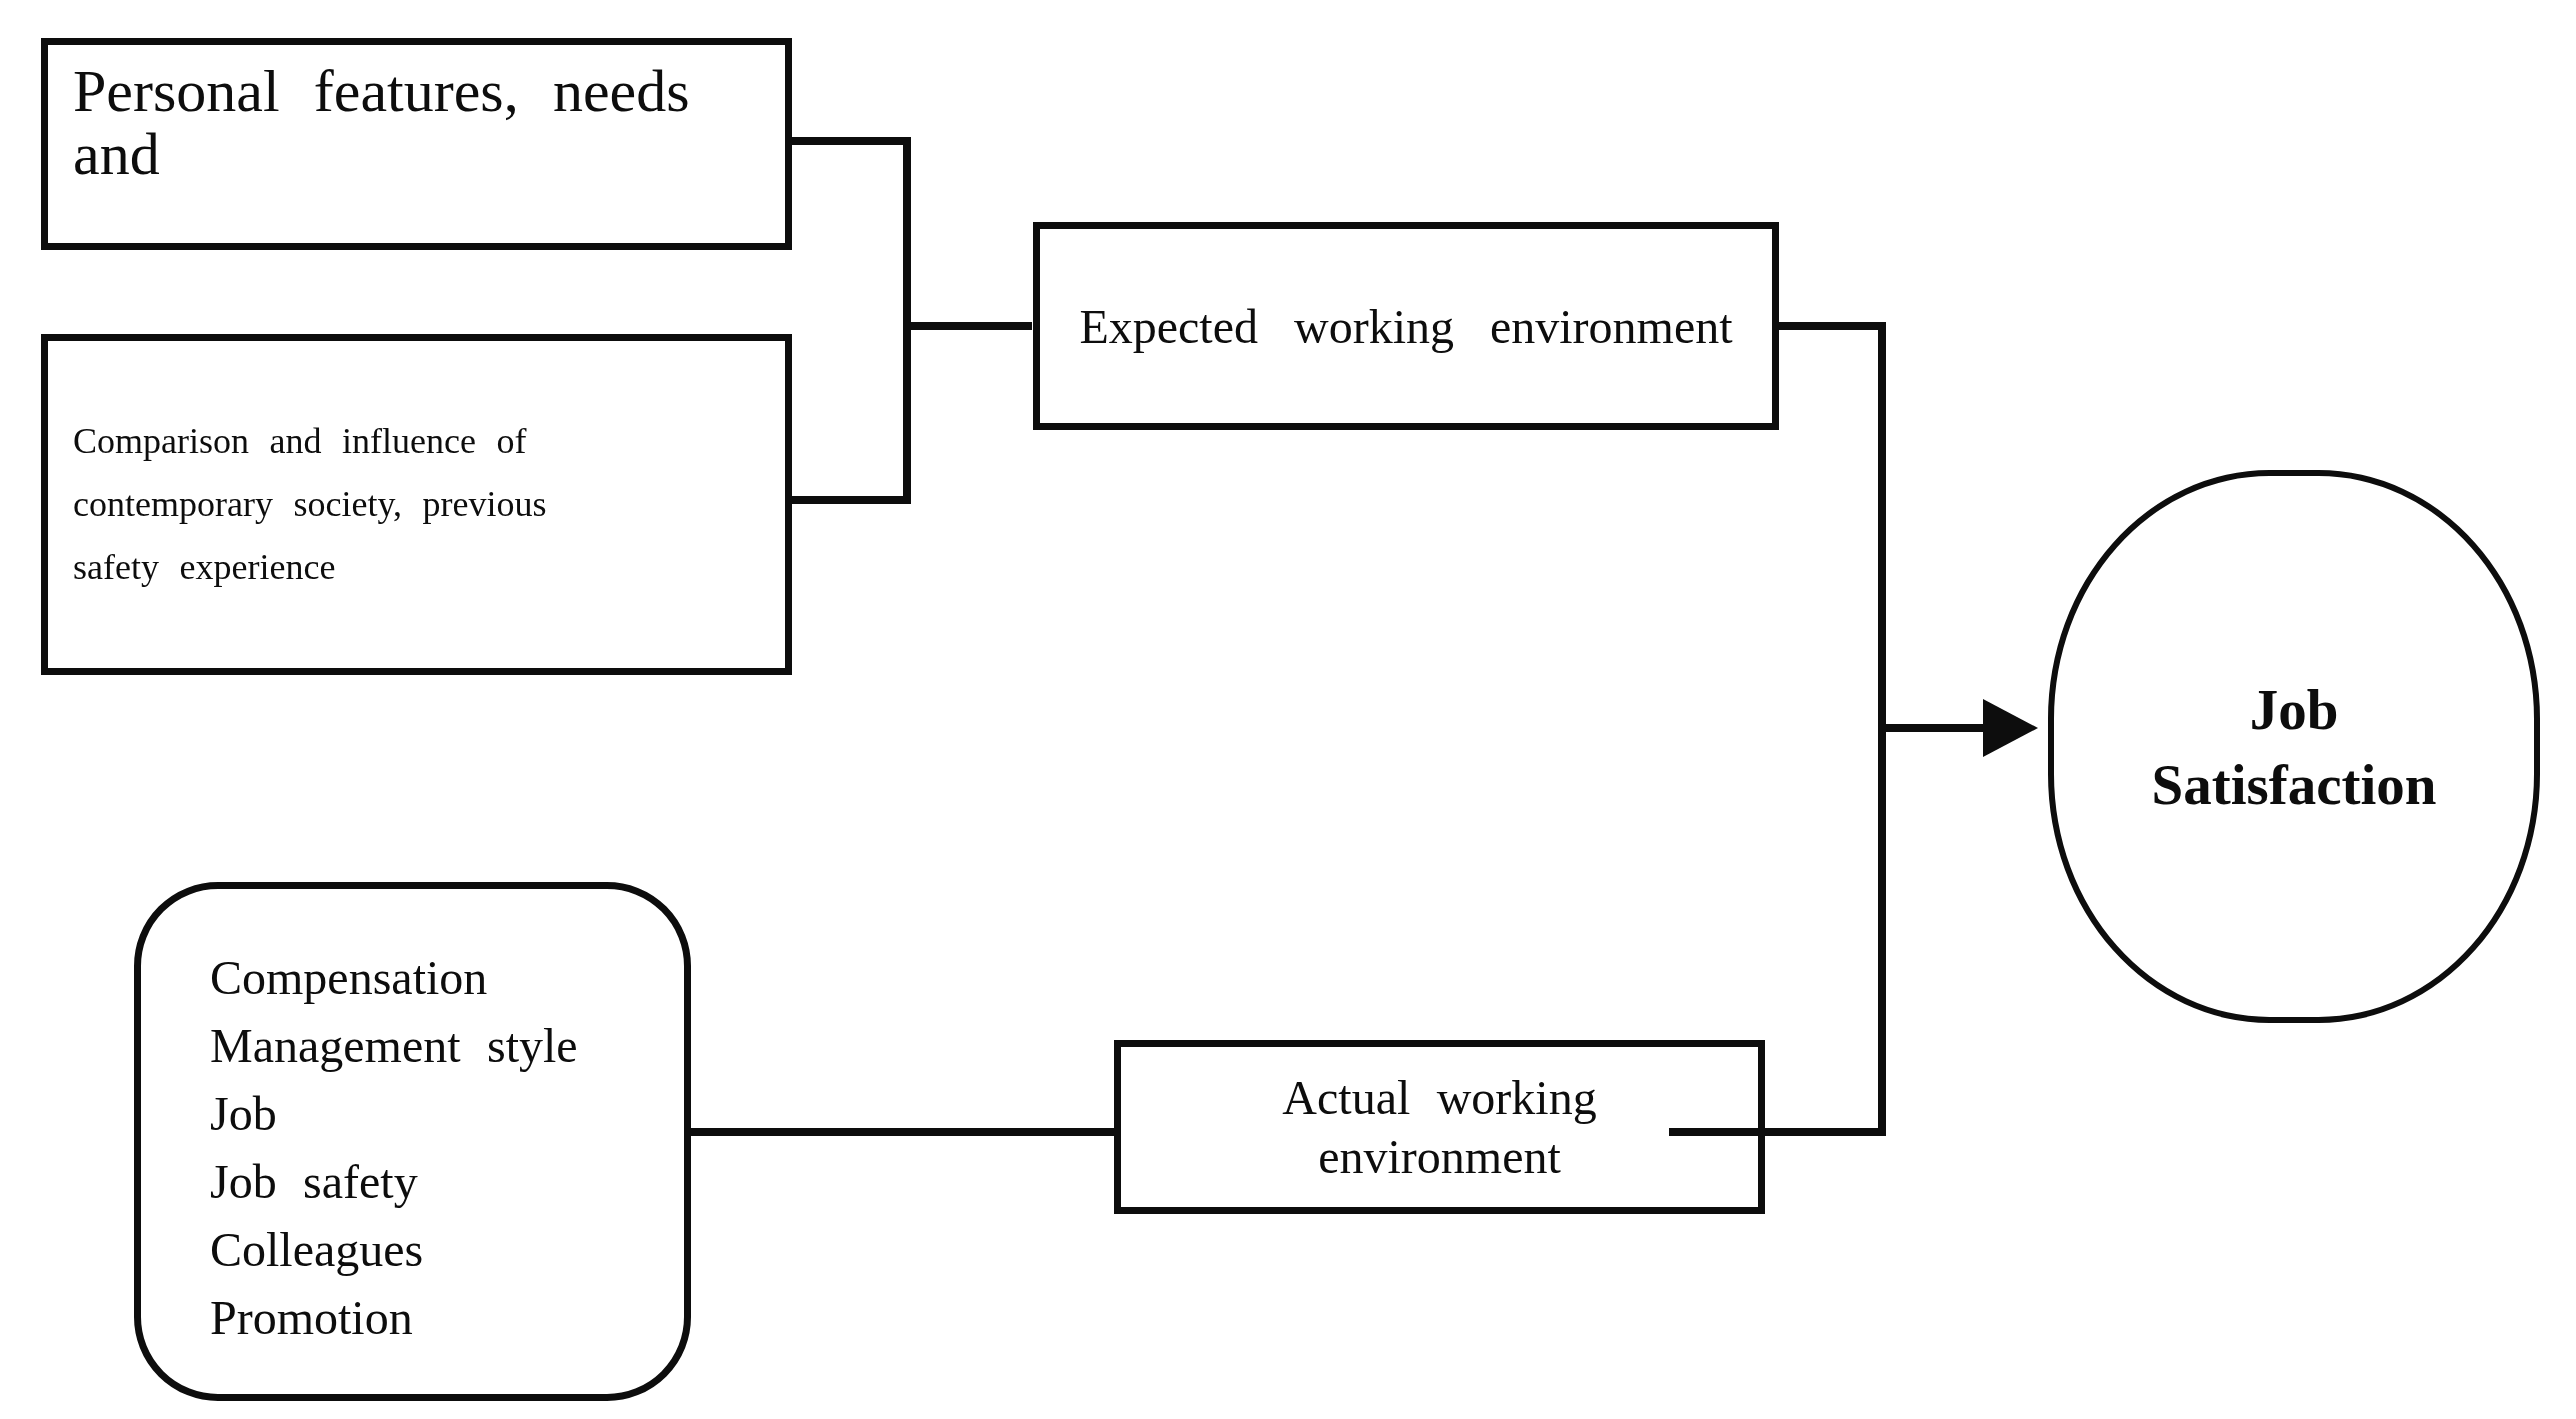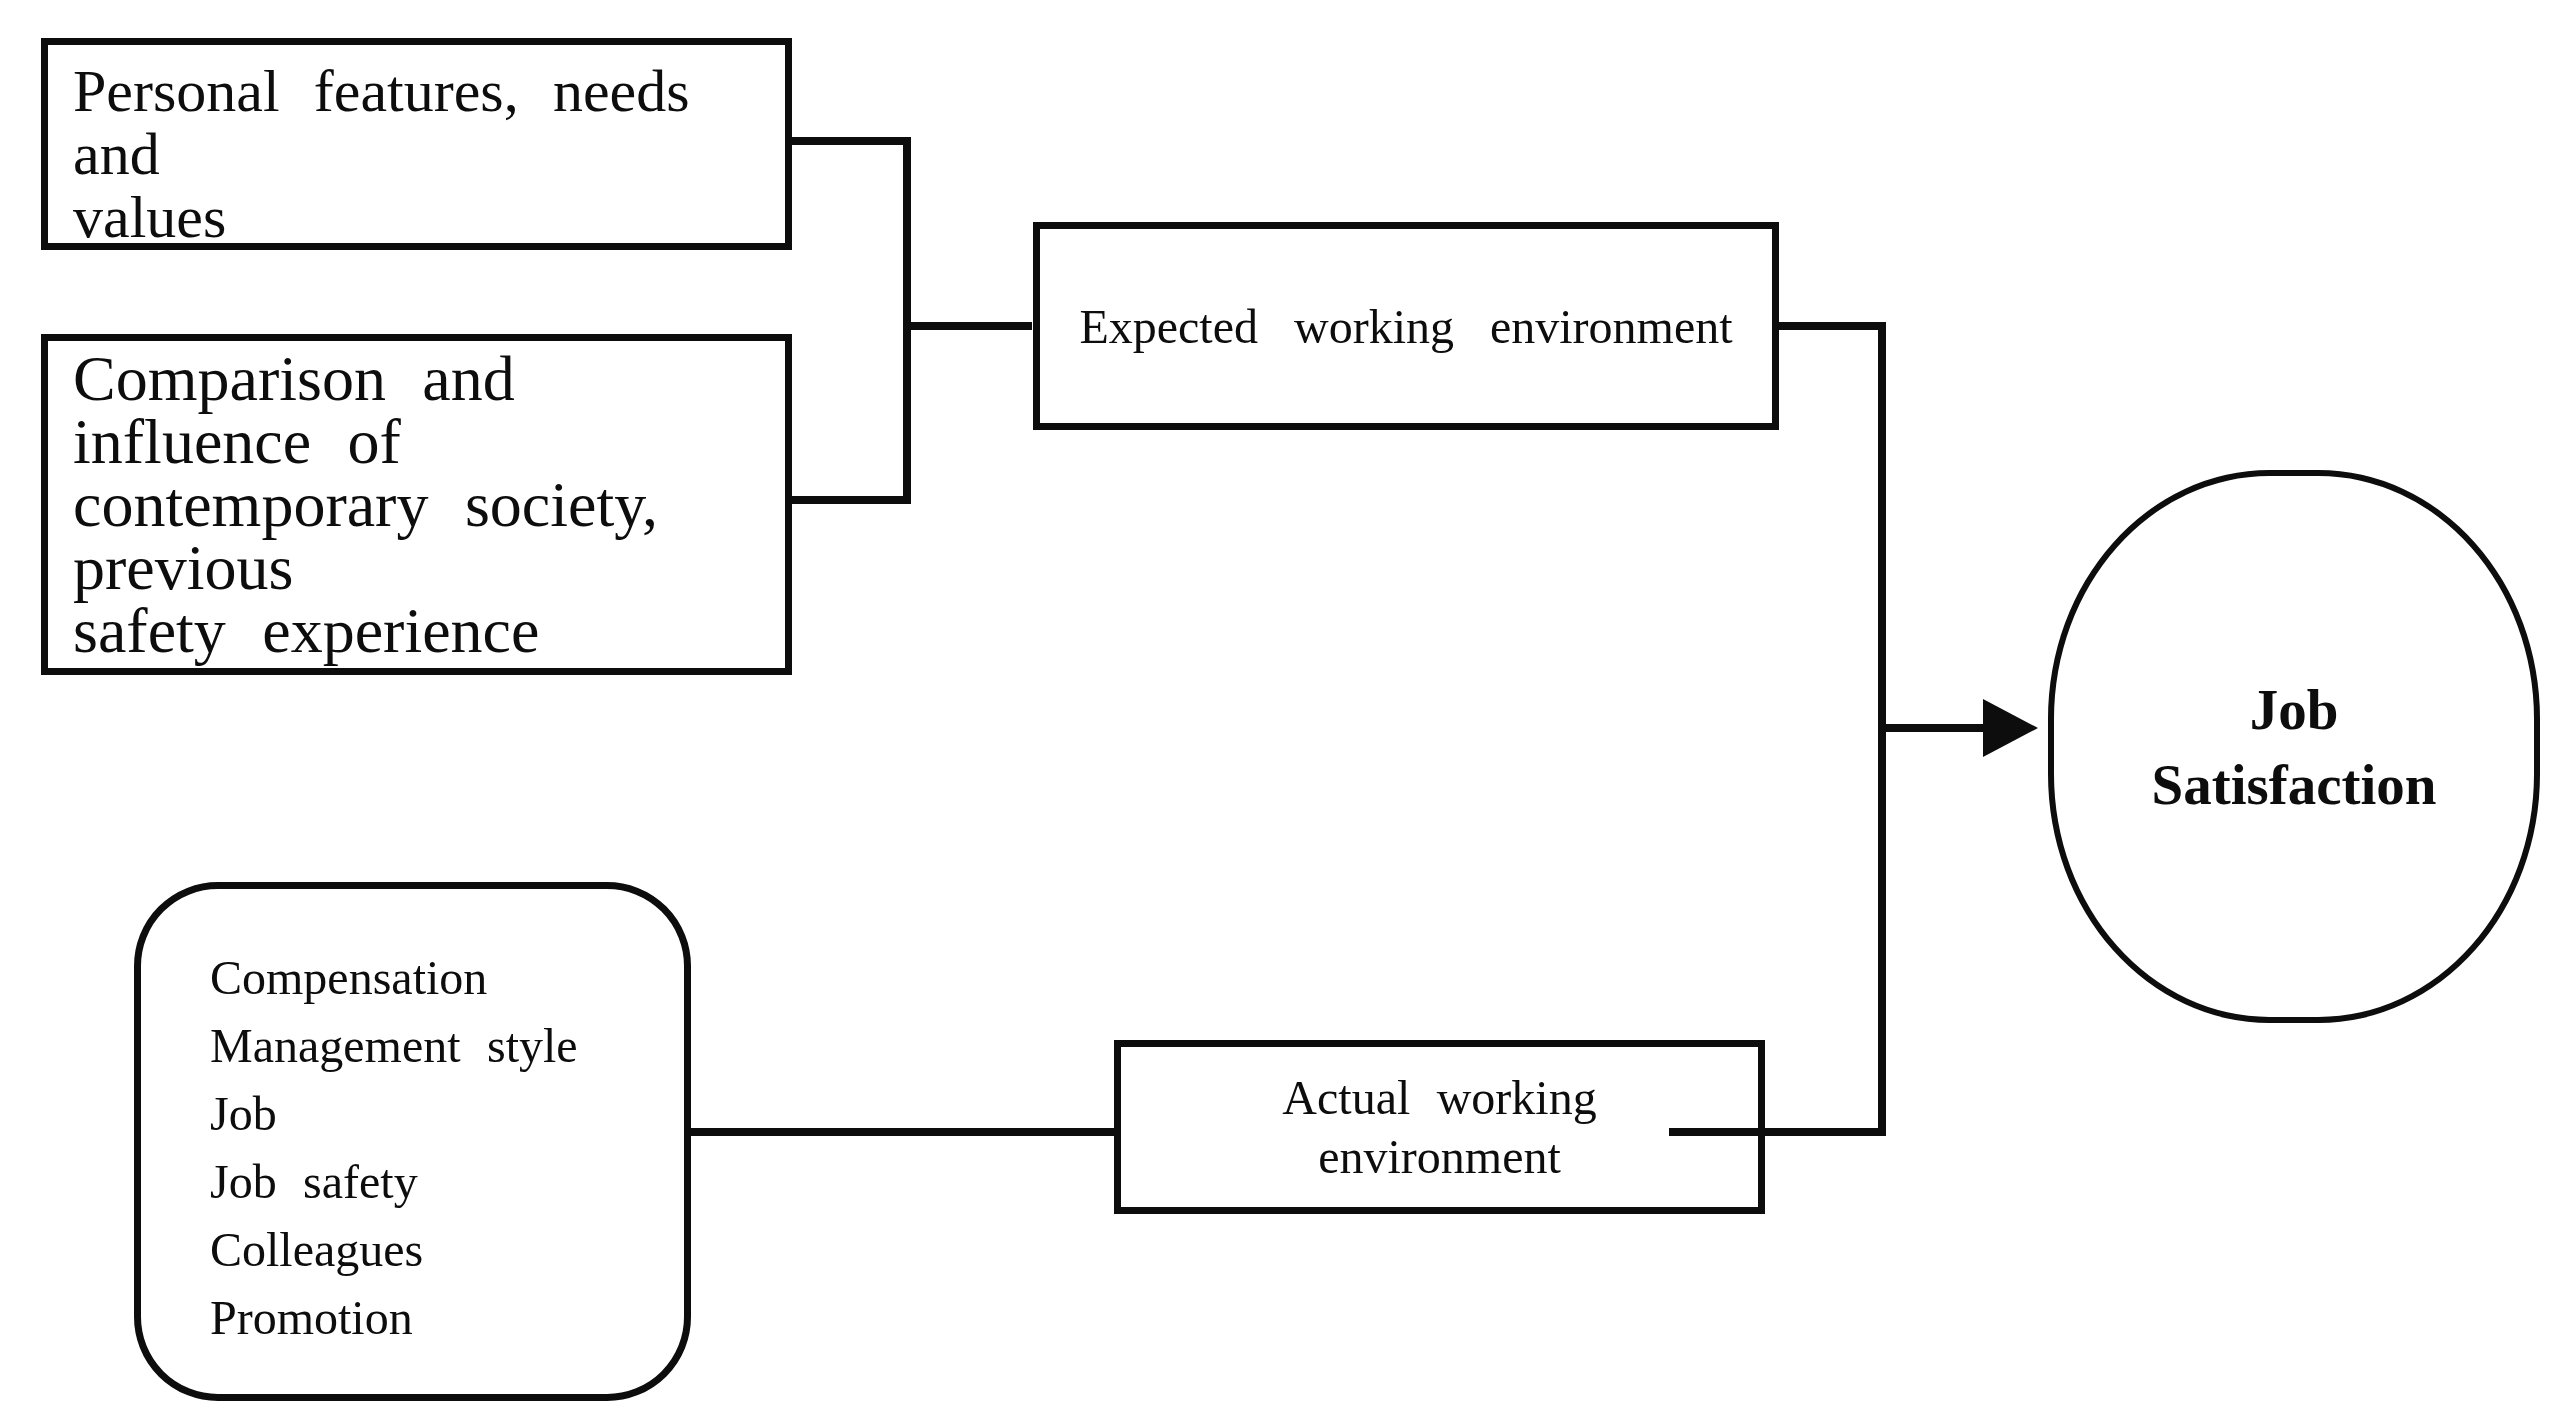--- a/index.html
+++ b/index.html
@@ -26,21 +26,21 @@
   
   .personal-box {
     left: 41px; top: 38px; width: 751px; height: 212px;
     padding: 15.3px 25px;
     font-size: 60px; line-height: 63px; word-spacing: 0.32em;
   }
   .comparison-box {
     left: 41px; top: 334px; width: 751px; height: 341px;
     padding: 0 25px;
     display: flex; flex-direction: column; justify-content: center;
-    font-size: 64px; line-height: 63px; word-spacing: 0.32em;
+    font-size: 36px; line-height: 63px; word-spacing: 0.32em;
   }
   .expected-box {
     left: 1033px; top: 222px; width: 746px; height: 208px;
     display: flex; align-items: center; justify-content: center;
     font-size: 48px; word-spacing: 0.5em; 
   }
   .factors-box {
     left: 134px; top: 882px; width: 557px; height: 519px;
     border-radius: 84px;
     padding: 55px 9.6px 0 69px;
@@ -79,21 +79,20 @@
     border-left: 55px solid #0d0d0d;
   }
 </style>
 </head>
 <body>
 
 <div class="canvas">
 
   <div class="box personal-box">
     <span class="txt-line">Personal features, needs and</span>
-    <span class="txt-line">values</span>
   </div>
 
   <div class="box comparison-box">
     <span class="txt-line">Comparison and influence of</span>
     <span class="txt-line">contemporary society, previous</span>
     <span class="txt-line">safety experience</span>
   </div>
 
   <div class="box expected-box">
     <span class="txt-line">Expected working environment</span>

